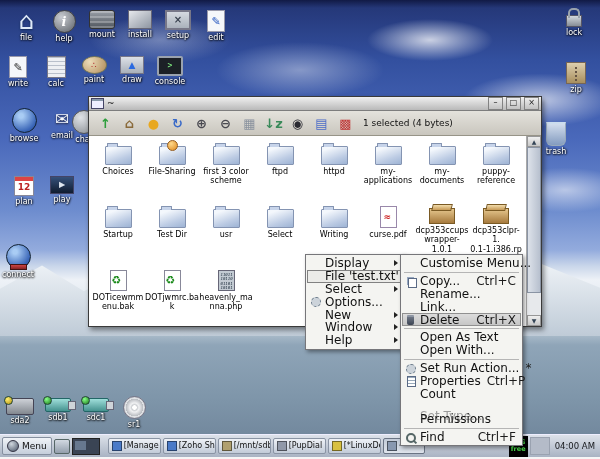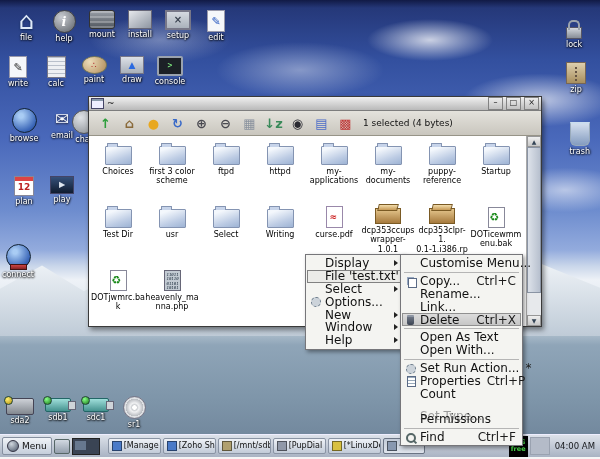--- a/index.html
+++ b/index.html
@@ -249,33 +249,33 @@
           <span class="g">▶</span>
         </span>
     <div class="dlabel">play</div>
   </div>
       <div class="dicon k-connect" style="position: absolute; left: 0px; top: 244px;">
     <span class="dart">
           <span class="g"></span>
         </span>
     <div class="dlabel">connect</div>
   </div>
-      <div class="dicon k-lock" style="position: absolute; left: 556px; top: 18px; justify-content: center;">
+      <div class="dicon k-lock" style="position: absolute; left: 556px; top: 6px; justify-content: center;">
     <span class="dart">
           <span class="g"></span>
         </span>
     <div class="dlabel">lock</div>
   </div>
       <div class="dicon k-zip" style="position: absolute; left: 558px; top: 62px;">
     <span class="dart">
           <span class="g"></span>
         </span>
     <div class="dlabel">zip</div>
   </div>
-      <div class="dicon k-trash" style="position: absolute; left: 554px; top: 122px; align-items: flex-end;">
+      <div class="dicon k-trash" style="position: absolute; left: 538px; top: 122px;">
     <span class="dart">
           <span class="g"></span>
         </span>
     <div class="dlabel">trash</div>
   </div>
       <div class="dicon k-sda" style="position: absolute; left: 2px; top: 398px;">
     <span class="dart">
           <span class="g"></span>
           <i class="dot"></i>
         </span>
@@ -349,20 +349,26 @@
         </span>
       <span class="status">1 selected (4 bytes)</span>
     </div>
     <div class="filearea">
       <div class="files">
           <div class="fcell k-folder">
     <span class="fart">
               <i class="fi"></i>
             </span>
     <div class="fname">Choices</div>
+  </div>
+          <div class="fcell k-folder-share">
+    <span class="fart">
+              <i class="fi"></i>
+            </span>
+    <div class="fname">File-Sharing</div>
   </div>
           <div class="fcell k-folder">
     <span class="fart">
               <i class="fi"></i>
             </span>
     <div class="fname">first 3 color
 scheme</div>
   </div>
           <div class="fcell k-folder">
     <span class="fart">

